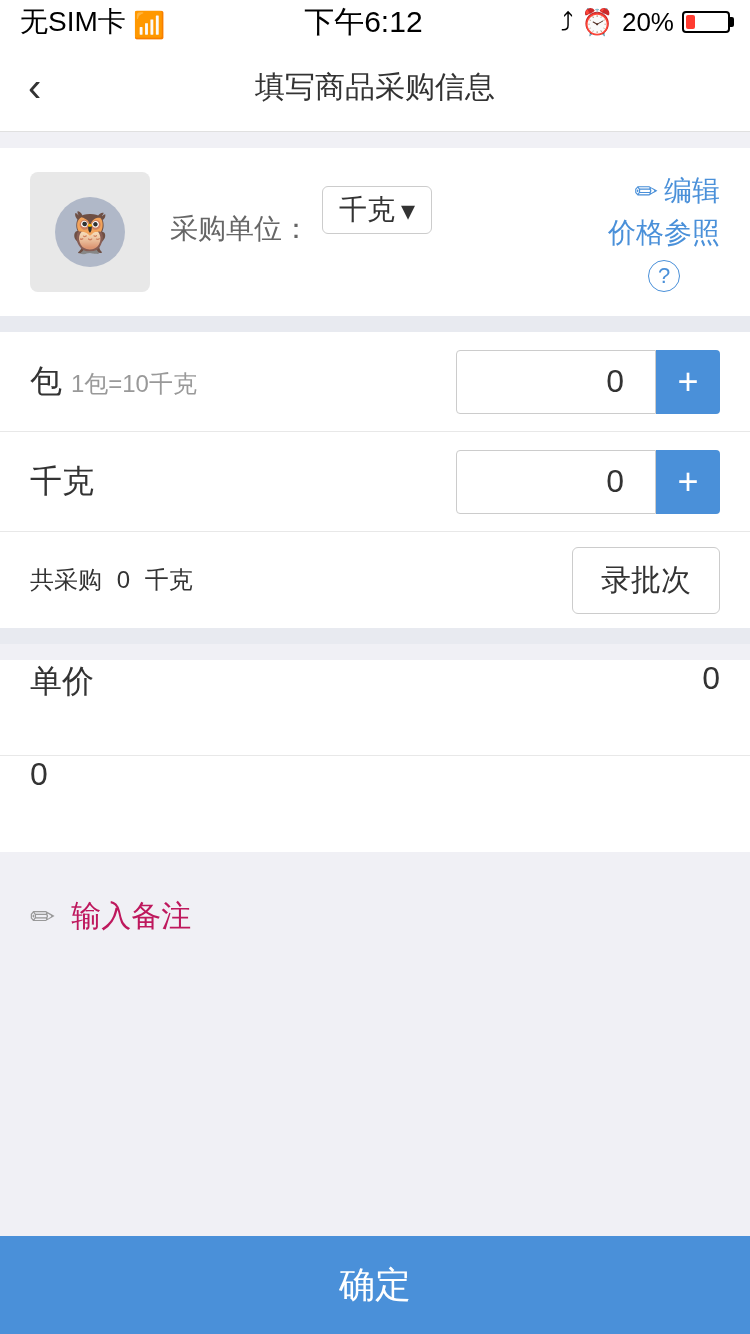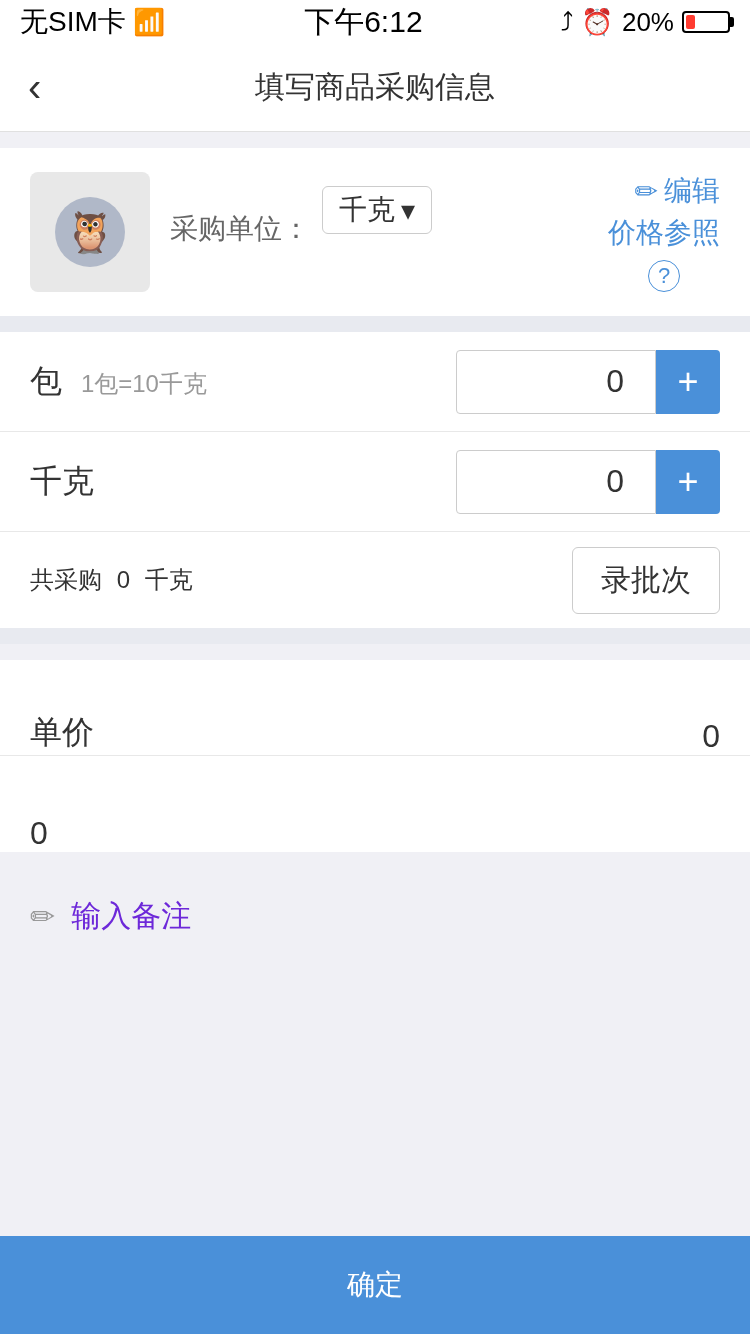--- a/index.html
+++ b/index.html
@@ -18,21 +18,21 @@
       width: 750px;
       height: 44px;
       background: #fff;
       display: flex;
       align-items: center;
       justify-content: space-between;
       padding: 0 20px;
       font-size: 28px;
       color: #000;
     }
-    .status-left { display: flex; align-items: center; gap: 8px; }
+    .status-left { display: flex; align-items: flex-end; gap: 8px; }
     .status-center { font-size: 30px; font-weight: 500; }
     .status-right { display: flex; align-items: center; gap: 8px; font-size: 26px; }
     .battery-icon {
       display: inline-block;
       width: 48px;
       height: 22px;
       border: 2px solid #000;
       border-radius: 4px;
       position: relative;
     }
@@ -183,21 +183,20 @@
       border-bottom: 1px solid #e8e8e8;
     }
     .input-row-label {
       font-size: 32px;
       color: #333;
       flex: 1;
     }
     .input-sub {
       font-size: 24px;
       color: #999;
-      margin-left: 10px;
     }
     .input-field-wrapper {
       display: flex;
       align-items: center;
       gap: 0;
     }
     .number-input {
       width: 200px;
       height: 64px;
       border: 1px solid #ccc;
@@ -245,21 +244,21 @@
       cursor: pointer;
     }
 
     
     .price-section {
       margin-top: 16px;
       background: #fff;
     }
     .price-row {
       display: flex;
-      align-items: flex-end;
+      align-items: flex-start;
       padding: 0 30px;
       height: 96px;
       border-bottom: 1px solid #e8e8e8;
     }
     .price-row-label {
       flex: 1;
       font-size: 32px;
       color: #333;
     }
     .price-row-value {
@@ -276,21 +275,21 @@
       align-items: center;
       gap: 16px;
       min-height: 80px;
     }
     .note-icon {
       color: #999;
       font-size: 30px;
     }
     .note-placeholder {
       font-size: 30px;
-      color: #6d28d9;
+      color: #be185d;
     }
 
     
     .bottom-filler {
       background: #f0f0f5;
       flex: 1;
       min-height: 300px;
     }
 
     
@@ -300,21 +299,21 @@
       left: 0;
       width: 750px;
       height: 98px;
       background: #4a90d9;
       display: flex;
       align-items: center;
       justify-content: center;
       cursor: pointer;
     }
     .confirm-btn-text {
-      font-size: 28px;
+      font-size: 36px;
       color: #fff;
       font-weight: 500;
     }
   </style>
 </head>
 <body>
 
 <div class="status-bar">
   <div class="status-left">
     <span>无SIM卡</span>

